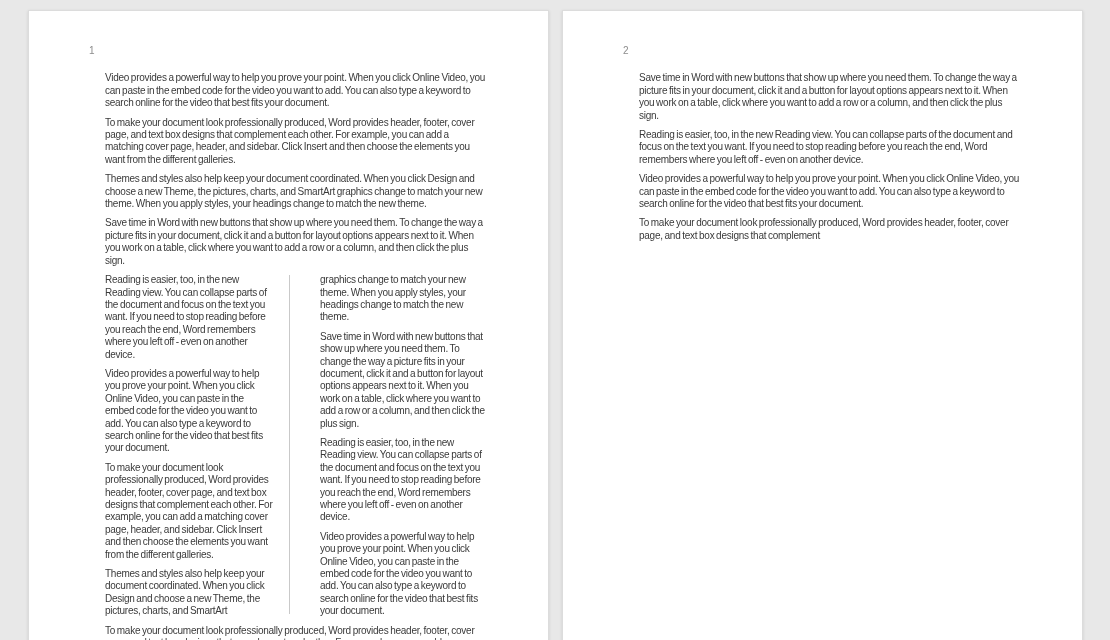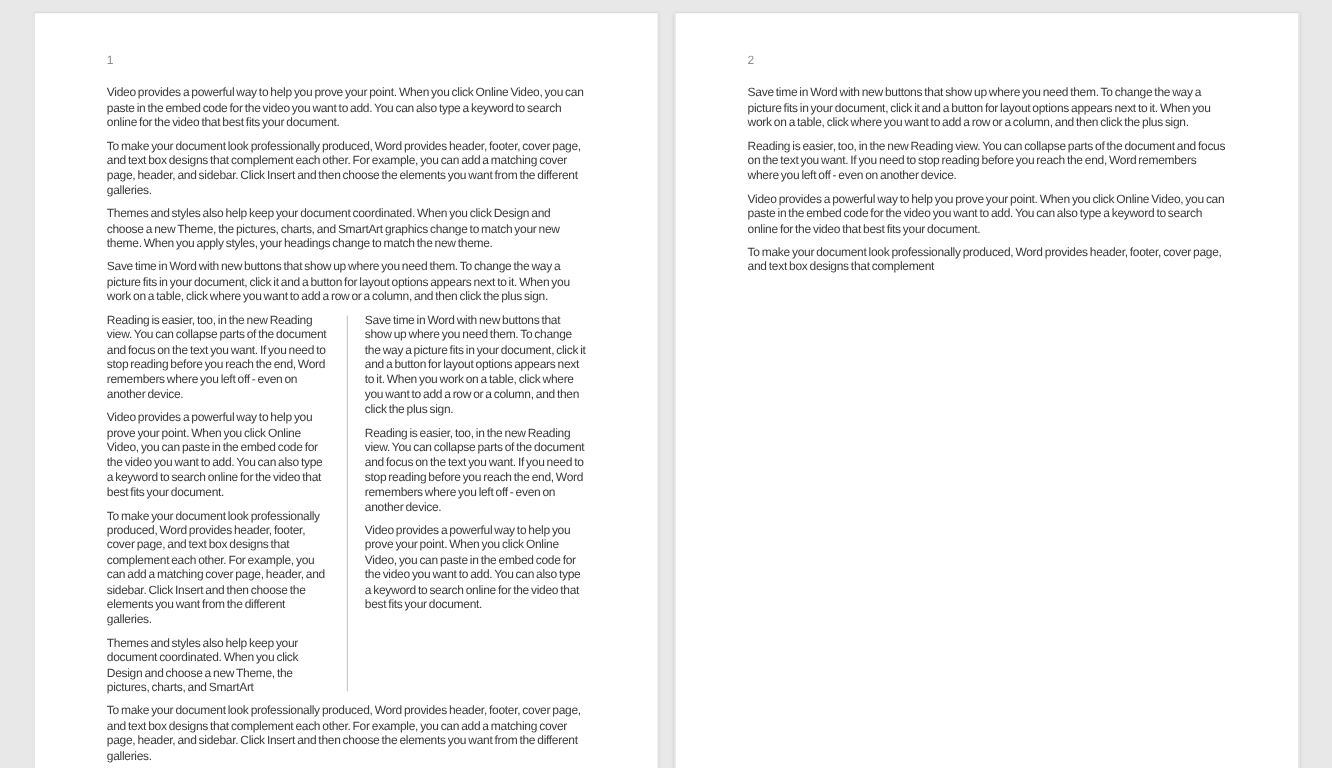--- a/index.html
+++ b/index.html
@@ -27,21 +27,21 @@
     word-spacing: -0.8px;
   }
   #page1 { left: 28px; }
   #page2 { left: 562px; }
   .page-number {
     color: #8c8c8c;
     font-size: 10px;
     margin-bottom: 15px;
   }
   p.para {
-    margin: 0 0 7px 0;
+    margin: 0 0 7px 16px;
     text-align: left;
   }
   .columns {
     display: flex;
     gap: 31px;
     position: relative;
     margin-bottom: 7px;
   }
   .col { width: 185px; text-align: justify; }
   .col p.para:last-child { margin-bottom: 0; }
@@ -69,20 +69,21 @@
 
     <div class="columns">
       <div class="col">
         <p class="para">Reading is easier, too, in the new Reading view. You can collapse parts of the document and focus on the text you want. If you need to stop reading before you reach the end, Word remembers where you left off - even on another device.</p>
         <p class="para">Video provides a powerful way to help you prove your point. When you click Online Video, you can paste in the embed code for the video you want to add. You can also type a keyword to search online for the video that best fits your document.</p>
         <p class="para">To make your document look professionally produced, Word provides header, footer, cover page, and text box designs that complement each other. For example, you can add a matching cover page, header, and sidebar. Click Insert and then choose the elements you want from the different galleries.</p>
         <p class="para">Themes and styles also help keep your document coordinated. When you click Design and choose a new Theme, the pictures, charts, and SmartArt</p>
       </div>
       <div class="col-divider"></div>
       <div class="col">
+        <p class="para">graphics change to match your new theme. When you apply styles, your headings change to match the new theme.</p>
         <p class="para">Save time in Word with new buttons that show up where you need them. To change the way a picture fits in your document, click it and a button for layout options appears next to it. When you work on a table, click where you want to add a row or a column, and then click the plus sign.</p>
         <p class="para">Reading is easier, too, in the new Reading view. You can collapse parts of the document and focus on the text you want. If you need to stop reading before you reach the end, Word remembers where you left off - even on another device.</p>
         <p class="para">Video provides a powerful way to help you prove your point. When you click Online Video, you can paste in the embed code for the video you want to add. You can also type a keyword to search online for the video that best fits your document.</p>
       </div>
     </div>
 
     <p class="para">To make your document look professionally produced, Word provides header, footer, cover page, and text box designs that complement each other. For example, you can add a matching cover page, header, and sidebar. Click Insert and then choose the elements you want from the different galleries.</p>
 
   </div>
 

